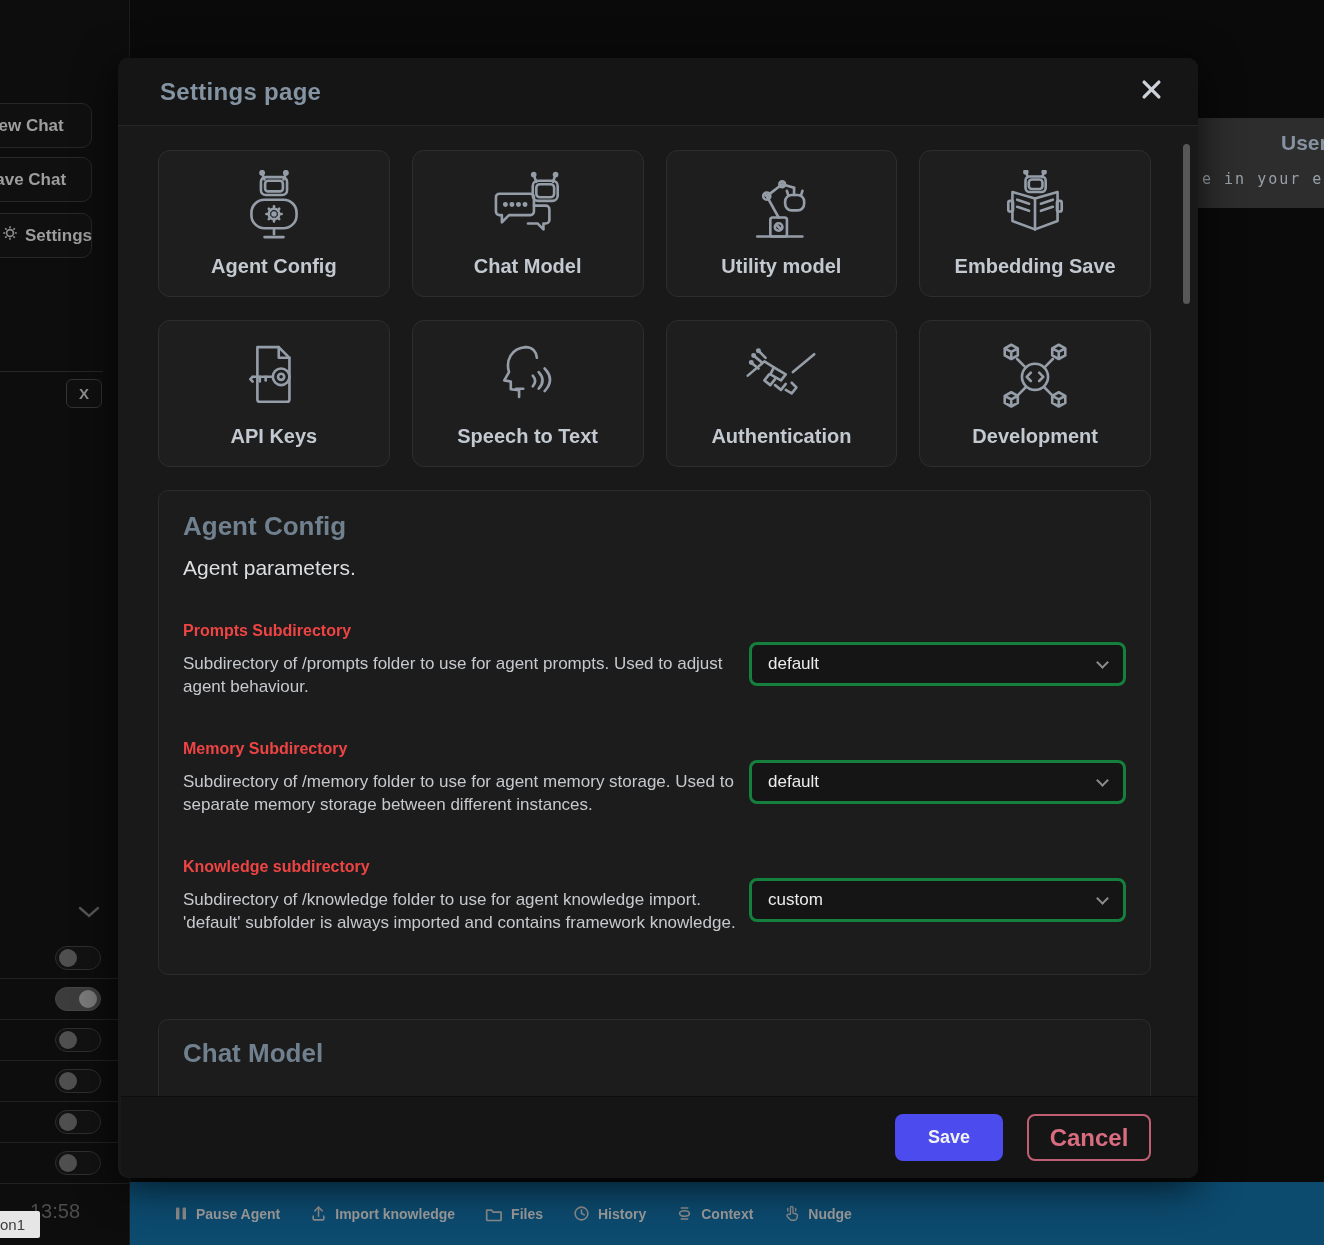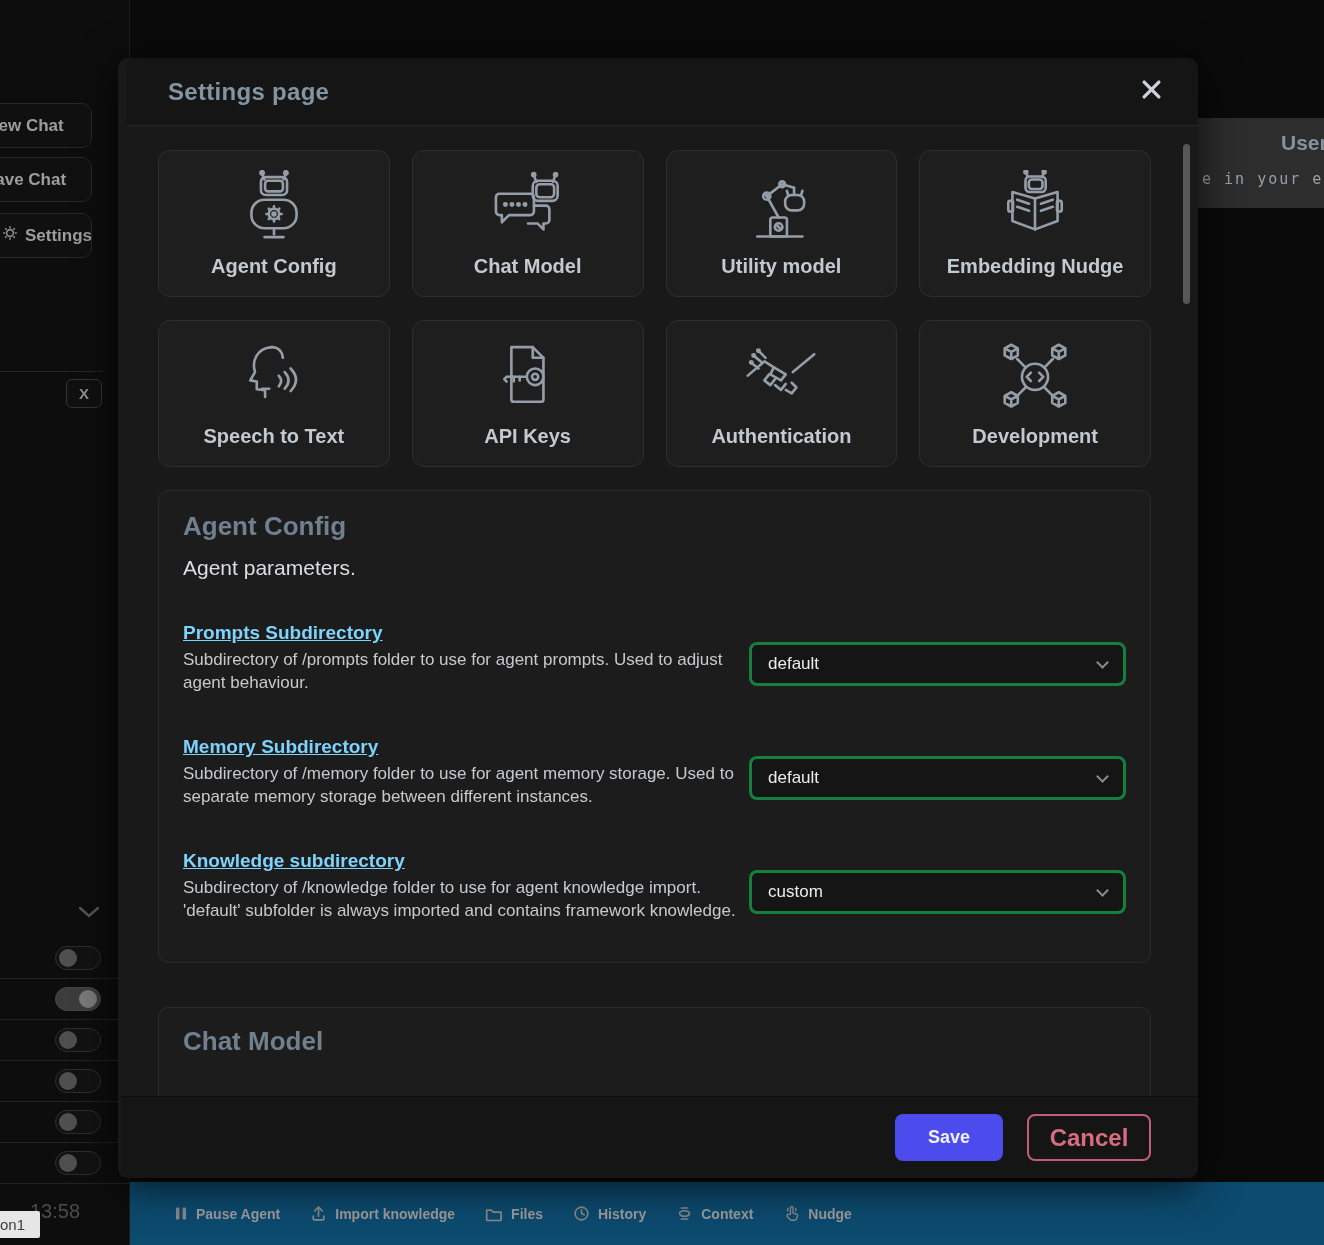--- a/index.html
+++ b/index.html
@@ -38,21 +38,21 @@
 
   
   #toolbar { left:130px; top:1182px; width:1194px; height:63px; background:#0c4a6e;
     display:flex; align-items:center; gap:30px; padding-left:44px; }
   .tb-item { display:flex; align-items:center; gap:8px; color:#9b9b9b; font-size:14px; font-weight:600; }
   .tb-item svg { display:block; }
 
   
   #modal { left:118px; top:58px; width:1080px; height:1120px; background:#191919;
     border-radius:10px; box-shadow:0 8px 40px rgba(0,0,0,.7); }
-  #modal-header { position:absolute; left:8px; top:0; right:0; height:68px; background:#151515;
+  #modal-header { position:absolute; left:0; top:0; right:0; height:68px; background:#151515;
     border-bottom:1px solid #262626; border-radius:10px 10px 0 0;
     display:flex; align-items:center; justify-content:space-between; padding:0 36px 0 42px; }
   #modal-title { font-size:24px; font-weight:700; color:#8494a3; letter-spacing:.3px; }
   #modal-content { position:absolute; left:0; top:68px; right:0; bottom:82px;
     overflow:hidden; padding:0 47px 0 40px; }
   #modal-scrollthumb { position:absolute; right:8px; top:86px; width:7px; height:160px;
     background:#575757; border-radius:4px; }
   #modal-footer { position:absolute; left:3px; bottom:0; right:0; height:82px; background:#151515;
     border-top:1px solid #0e0e0e; border-radius:0 0 10px 10px;
     display:flex; align-items:center; justify-content:flex-end; gap:24px; padding-right:47px; }
@@ -68,22 +68,22 @@
   .card svg { display:block; }
   .card-label { font-size:20px; font-weight:700; color:#c3c9d0; }
 
   
   .section { background:#1c1c1c; border:1px solid #2b2b2b; border-radius:10px;
     margin-top:23px; padding:20px 24px 40px 24px; }
   .section-title { font-size:26px; font-weight:700; color:#70808f; }
   .section-sub { font-size:21px; color:#dcdee1; margin-top:14px; }
   .field { display:flex; justify-content:space-between; align-items:flex-start; margin-top:42px; }
   .field-left { width:555px; }
-  .field-label { font-size:19px; font-weight:700; color:#7dd3fc;text-decoration:underline; }
-  .field-desc { font-size:17px; line-height:23px; color:#c6c9cd; margin-top:4px; }
+  .field-label { font-size:16px; font-weight:700; color:#ef4444; }
+  .field-desc { font-size:17px; line-height:23px; color:#c6c9cd; margin-top:12px; }
   .field-right { width:377px; margin-top:20px; }
   .select { height:44px; background:#151515; border:3px solid #15803d; border-radius:8px;
     display:flex; align-items:center; justify-content:space-between; padding:0 16px;
     font-size:17px; color:#ececec; }
   .select .chev { width:9px; height:9px; border-right:2px solid #8c8c8c; border-bottom:2px solid #8c8c8c;
     transform:rotate(45deg); margin-top:-4px; }
   .section.partial { margin-top:44px; height:120px; padding-top:18px; border-bottom:none;
     border-radius:10px 10px 0 0; }
 </style>
 </head>
@@ -299,35 +299,21 @@
               <circle cx="39.7" cy="1.6" r="1.2"></circle>
             <rect x="24" y="5.5" width="17" height="13" rx="3.5"></rect>
             <rect x="26.8" y="8" width="11.5" height="8" rx="2.5"></rect>
             <path d="M32 24 L13 18.5 V43 L32 50 L51 43 V18.5 L32 24 Z"></path>
             <line x1="32" y1="24" x2="32" y2="50"></line>
             <path d="M17 25 l10 3.4 M17 31 l10 3.4 M47 25 l-10 3.4 M47 31 l-10 3.4"></path>
             <rect x="9.5" y="26" width="4" height="9" rx="1.5"></rect>
               <rect x="50.5" y="26" width="4" height="9" rx="1.5"></rect>
           </svg>
         </span>
-        <span class="card-label">Embedding Nudge</span>
-      </div>
-
-      <div class="card">
-        <span>
-          <svg width="76" height="76" viewBox="0 0 64 64" fill="none" stroke="#959ea8" stroke-width="2.2" stroke-linecap="round" stroke-linejoin="round">
-            <path d="M30 6 C18 7 13 17 16 27 l-4 7 5.5 1 v6.5 l7 0.8 V48"></path>
-            <path d="M30 6 c6 0 9 4 9.5 9"></path>
-            <line x1="22" y1="41" x2="28" y2="41"></line>
-            <path d="M36 30 q4 4.5 0 9"></path>
-            <path d="M41 27 q6.5 7 0 14"></path>
-            <path d="M46 24 q9 9.5 0 19"></path>
-          </svg>
-        </span>
-        <span class="card-label">Speech to Text</span>
+        <span class="card-label">Embedding Save</span>
       </div>
 
       <div class="card">
         <span>
           <svg width="76" height="76" viewBox="0 0 64 64" fill="none" stroke="#959ea8" stroke-width="2.2" stroke-linecap="round" stroke-linejoin="round">
             <path d="M18 6 h18 l9 9 v35 a2 2 0 0 1 -2 2 H20 a2 2 0 0 1 -2 -2 Z"></path>
             <polyline points="36,6 36,15 45,15"></polyline>
             <circle cx="38" cy="31" r="7"></circle>
               <circle cx="38" cy="31" r="2.6"></circle>
             <line x1="31" y1="31" x2="14" y2="31"></line>
@@ -335,20 +321,34 @@
             <line x1="20" y1="31" x2="20" y2="35"></line>
               <line x1="25" y1="31" x2="25" y2="34"></line>
           </svg>
         </span>
         <span class="card-label">API Keys</span>
       </div>
 
       <div class="card">
         <span>
           <svg width="76" height="76" viewBox="0 0 64 64" fill="none" stroke="#959ea8" stroke-width="2.2" stroke-linecap="round" stroke-linejoin="round">
+            <path d="M30 6 C18 7 13 17 16 27 l-4 7 5.5 1 v6.5 l7 0.8 V48"></path>
+            <path d="M30 6 c6 0 9 4 9.5 9"></path>
+            <line x1="22" y1="41" x2="28" y2="41"></line>
+            <path d="M36 30 q4 4.5 0 9"></path>
+            <path d="M41 27 q6.5 7 0 14"></path>
+            <path d="M46 24 q9 9.5 0 19"></path>
+          </svg>
+        </span>
+        <span class="card-label">Speech to Text</span>
+      </div>
+
+      <div class="card">
+        <span>
+          <svg width="76" height="76" viewBox="0 0 64 64" fill="none" stroke="#959ea8" stroke-width="2.2" stroke-linecap="round" stroke-linejoin="round">
             <path d="M4 30 L18 18 l8 5"></path>
             <path d="M60 12 L42 27"></path>
             <path d="M26 23 l10 6 -4 5 -9 -5 z"></path>
             <path d="M22 29 l-4 5 5 4 4 -5 M27 38 l5 4 4 -5 M36 42 l5 3 4 -5 -4 -4"></path>
             <path d="M10 14 l6 5 M14 10 l5 5 M8 20 l5 4"></path>
             <circle cx="9" cy="13" r="1" fill="#959ea8"></circle>
               <circle cx="13" cy="9" r="1" fill="#959ea8"></circle>
               <circle cx="7" cy="19" r="1" fill="#959ea8"></circle>
           </svg>
         </span>

